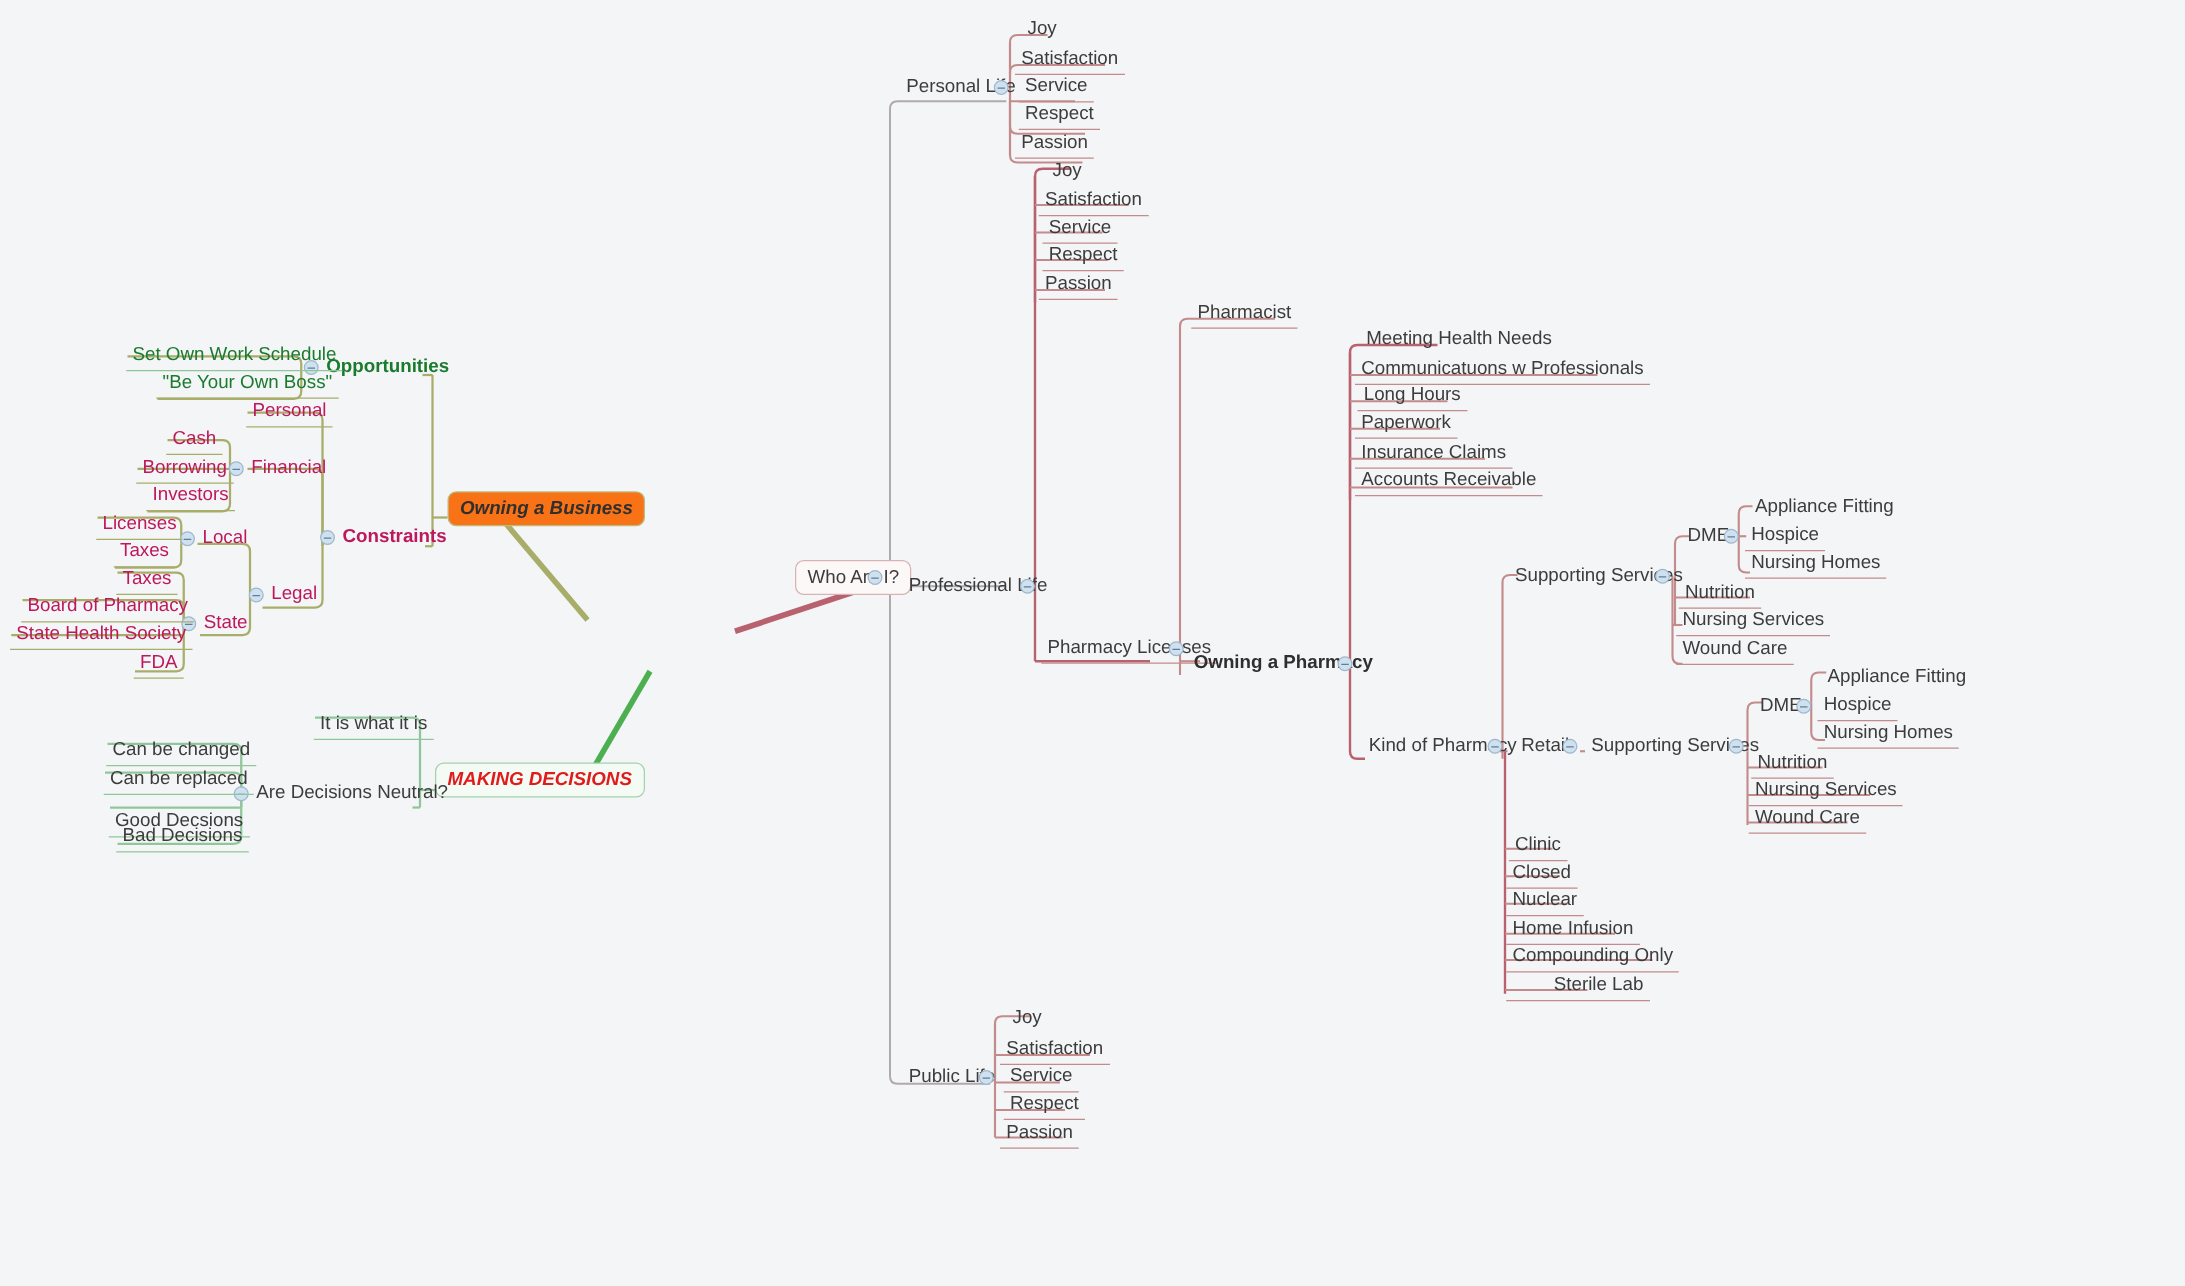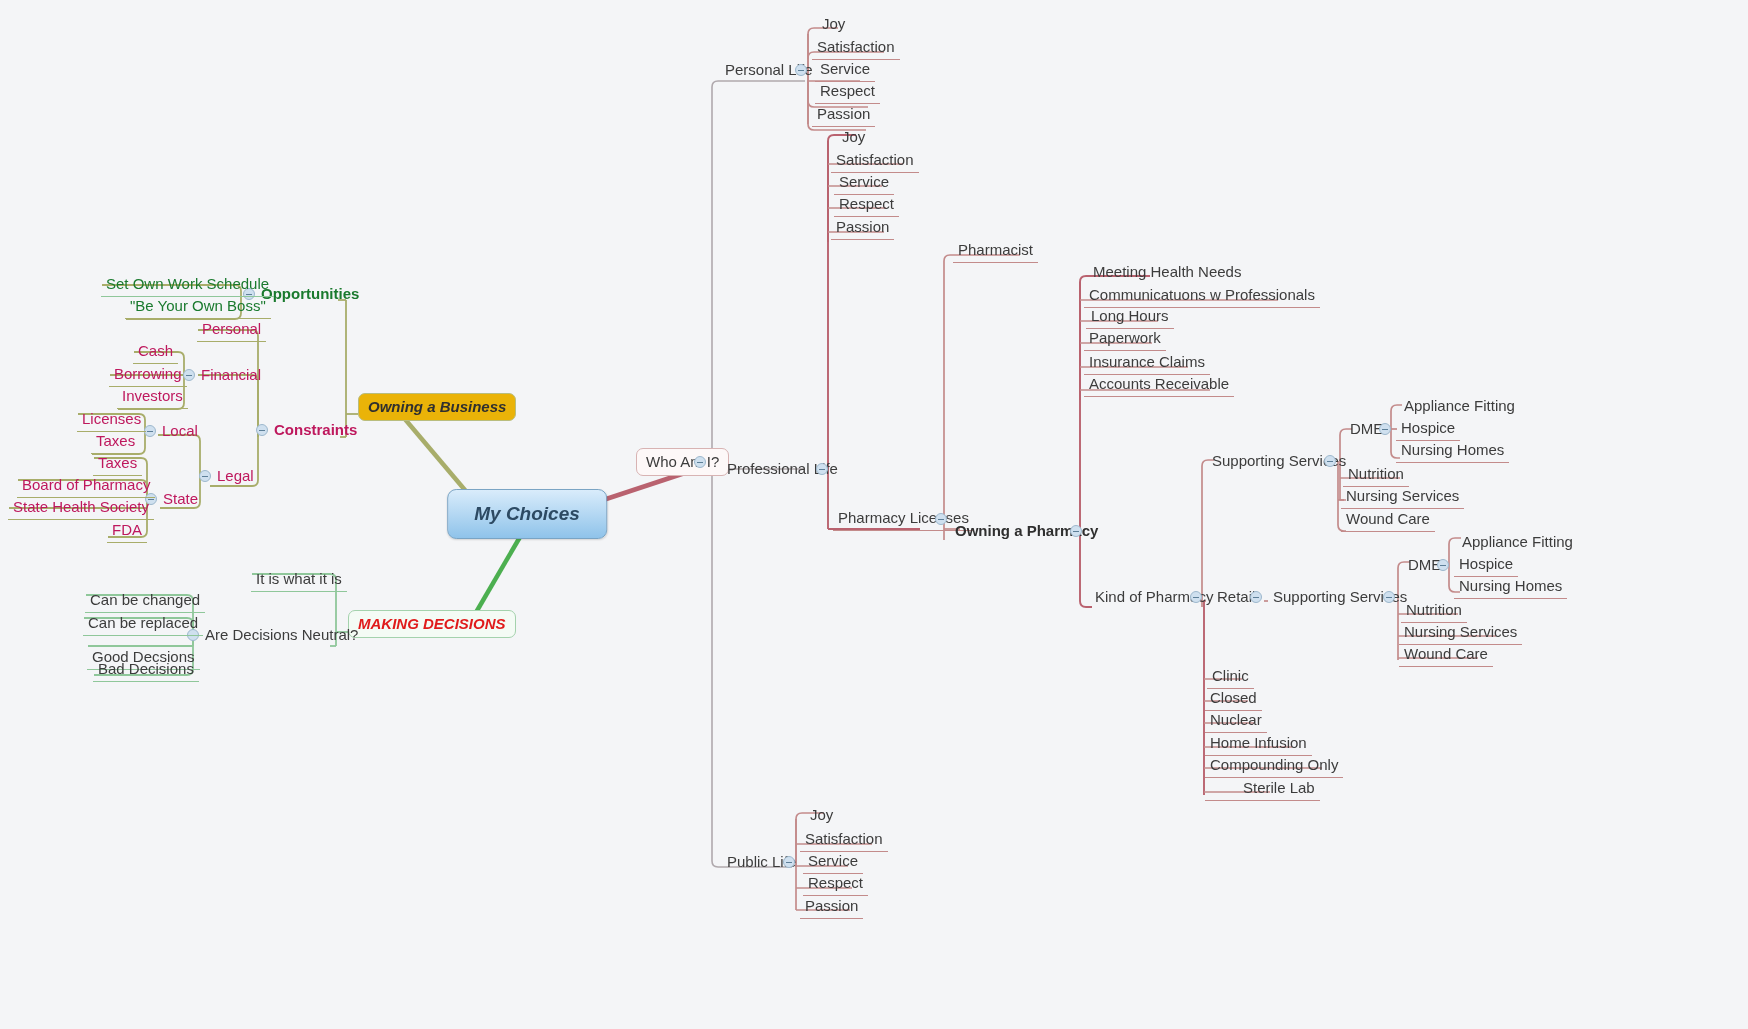--- a/index.html
+++ b/index.html
@@ -32,21 +32,21 @@
   .leaf.green{border-bottom-color:#8fc79a;}
   .leaf.plain{border-bottom:none;}
 
   
   .boxed{
     border:1.5px solid #d8b3b3;
     border-radius:7px;
     background:#fdf8f8;
     padding:5px 9px 6px 9px;
   }
-  .boxed.olive{border-color:#b9bd7e;background:#eab308;}
+  .boxed.olive{border-color:#b9bd7e;background:#f97316;}
   .boxed.green{border-color:#a4d2ad;background:#f4fbf5;}
 
   .bold{font-weight:bold;}
   .italic{font-style:italic;}
   .c-darkgreen{color:#1a7a2e;}
   .c-maroon{color:#be185d;}
   .c-red{color:#e01b1b;}
   .c-dark{color:#2f2f2f;}
   .c-text{color:#3c3c3c;}
 
@@ -199,21 +199,20 @@
     <path d="M 336 580 L 336 646" stroke="#8fc79a" stroke-width="1.8" fill="none"></path>
     <path d="M 336 580 Q 336 574 330 574 L 252 574" stroke="#8fc79a" stroke-width="1.8" fill="none"></path>
     <path d="M 336 646 L 330 646" stroke="#8fc79a" stroke-width="1.8" fill="none"></path>
 
     <path d="M 193 646 L 193 601 Q 193 595 187 595 L 86 595" stroke="#8fc79a" stroke-width="1.8" fill="none"></path>
     <path d="M 193 646 L 193 624 Q 193 618 187 618 L 84 618" stroke="#8fc79a" stroke-width="1.8" fill="none"></path>
     <path d="M 193 646 L 187 646 L 88 646" stroke="#8fc79a" stroke-width="1.8" fill="none"></path>
     <path d="M 193 646 L 193 669 Q 193 675 187 675 L 94 675" stroke="#8fc79a" stroke-width="1.8" fill="none"></path>
   </svg>
 
-  <div class="central" style="left:527px;top:514px;">My Choices</div>
 
   <div class="node boxed" style="left:636px;top:462px;">
     <span class="lbl c-text">Who Am I?</span>
   </div>
   <div class="toggle" style="left:700px;top:462px;"></div>
 
   <div class="node boxed olive bold italic" style="left:358px;top:407px;">
     <span class="lbl c-dark">Owning a Business</span>
   </div>
 

